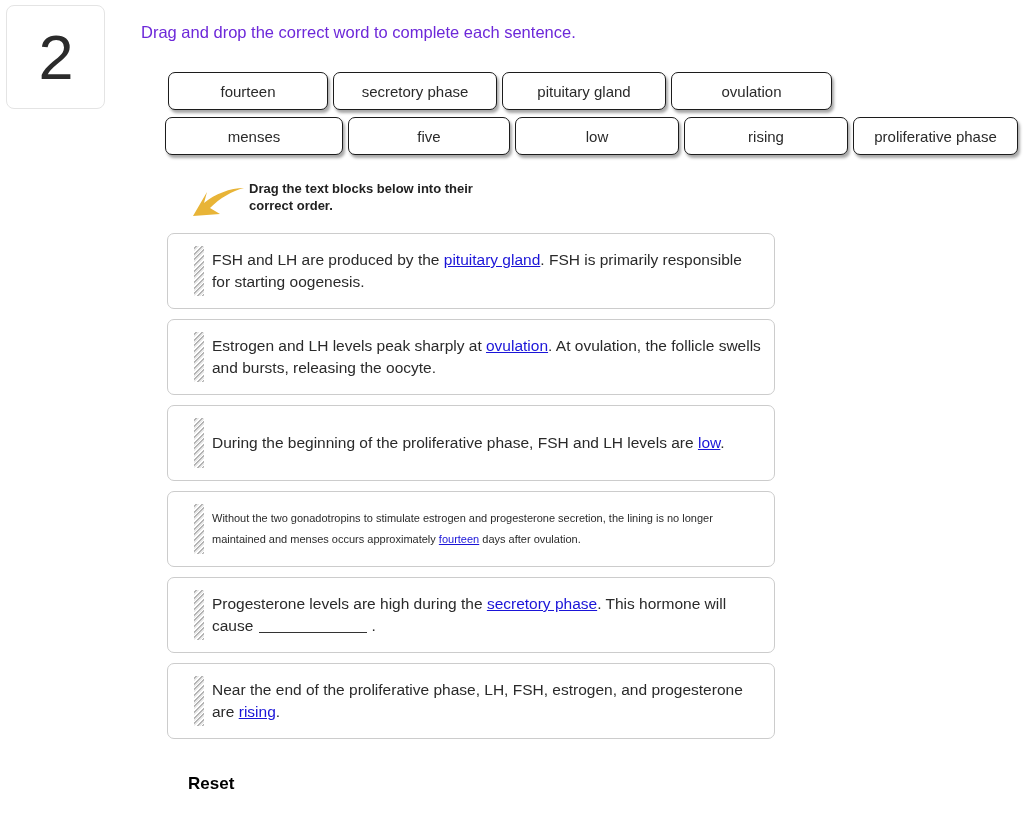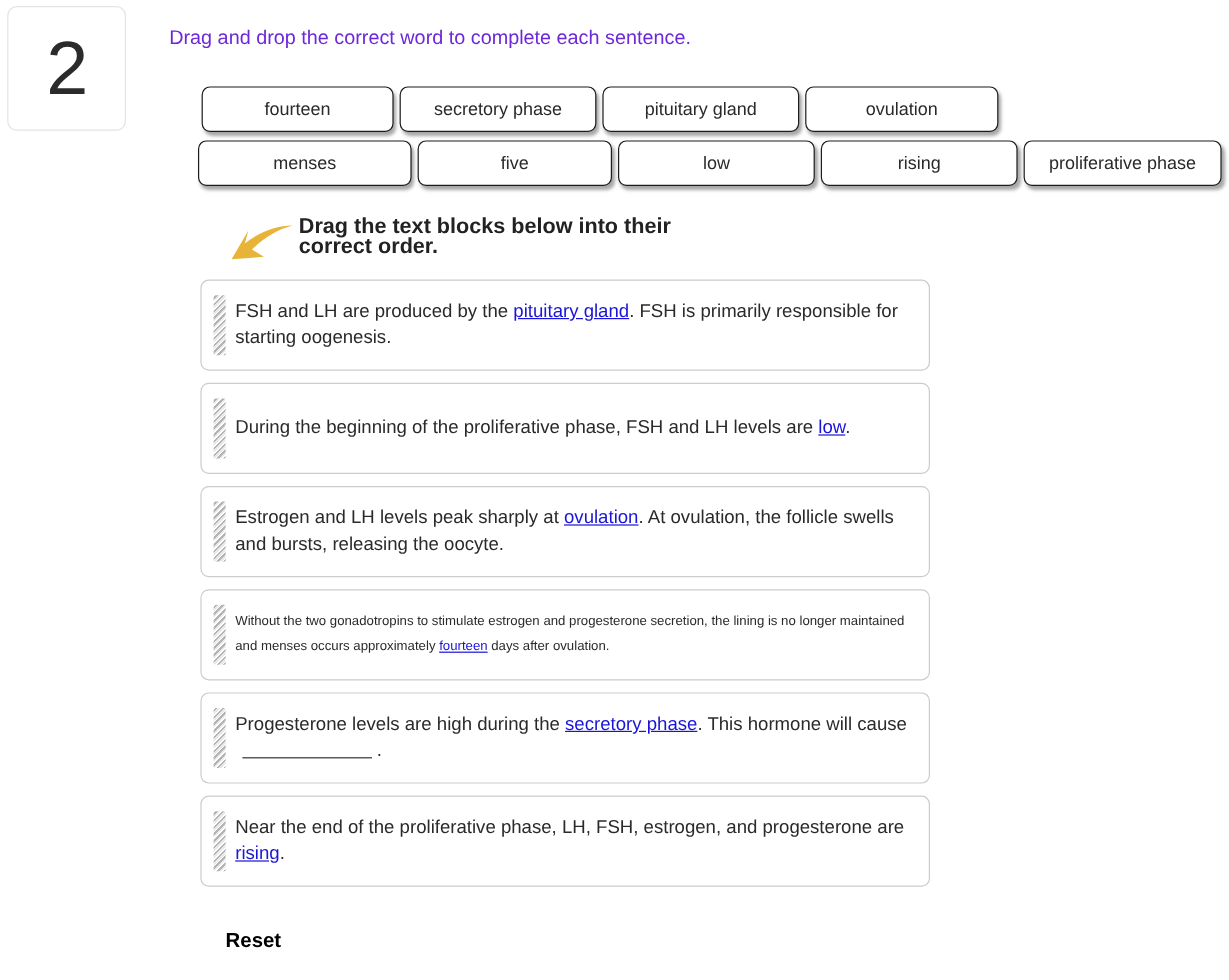--- a/index.html
+++ b/index.html
@@ -86,40 +86,40 @@
   .tile.clipped {
     display: block;
     padding-top: 8px;
   }
 
   
   .hint-wrap { position: absolute; left: 189px; top: 180px; display: flex; align-items: flex-start; }
   .arrow-icon { width: 56px; height: 40px; flex: none; margin-top: 2px; }
   .hint-text {
     margin-left: 4px;
-    font-size: 18px;
+    font-size: 13px;
     font-weight: bold;
     line-height: 17px;
     color: #222222;
     white-space: pre-line;
     padding-top: 0px;
   }
 
   
   .blocks { position: absolute; left: 167px; top: 233px; width: 608px; }
   .sblock {
     position: relative;
     border: 1.5px solid #cccccc;
     border-radius: 7px;
     background: #ffffff;
     margin-bottom: 10px;
     min-height: 76px;
     display: flex;
     align-items: center;
-    padding: 6px 10px 6px 8px;
+    padding: 6px 10px 6px 24px;
   }
   .sblock .handle {
     width: 10px;
     align-self: stretch;
     margin: 6px 8px 6px 2px;
     flex: none;
     border-radius: 1px;
   }
   .sblock .stext {
     font-size: 15.5px;
@@ -196,31 +196,31 @@
     <div class="sblock">
       <div class="handle" style="background: repeating-linear-gradient(135deg, rgb(255, 255, 255) 0px, rgb(255, 255, 255) 1px, rgb(180, 180, 180) 1px, rgb(180, 180, 180) 2.5px, rgb(233, 233, 233) 2.5px, rgb(233, 233, 233) 4px);"></div>
       <div class="stext">
         <span>FSH and LH are produced by the </span><span class="dropped" style="color: rgb(26, 20, 216);">pituitary gland</span><span>. FSH is primarily responsible for starting oogenesis.</span>
       </div>
     </div>
 
     <div class="sblock">
       <div class="handle" style="background: repeating-linear-gradient(135deg, rgb(255, 255, 255) 0px, rgb(255, 255, 255) 1px, rgb(180, 180, 180) 1px, rgb(180, 180, 180) 2.5px, rgb(233, 233, 233) 2.5px, rgb(233, 233, 233) 4px);"></div>
       <div class="stext">
+        <span>Estrogen and LH levels peak sharply at </span><span class="dropped" style="color: rgb(26, 20, 216);">ovulation</span><span>. At ovulation, the follicle swells and bursts, releasing the oocyte.</span>
+      </div>
+    </div>
+
+    <div class="sblock">
+      <div class="handle" style="background: repeating-linear-gradient(135deg, rgb(255, 255, 255) 0px, rgb(255, 255, 255) 1px, rgb(180, 180, 180) 1px, rgb(180, 180, 180) 2.5px, rgb(233, 233, 233) 2.5px, rgb(233, 233, 233) 4px);"></div>
+      <div class="stext">
         <span>During the beginning of the proliferative phase, FSH and LH levels are </span><span class="dropped" style="color: rgb(26, 20, 216);">low</span><span>.</span>
       </div>
     </div>
 
-    <div class="sblock">
-      <div class="handle" style="background: repeating-linear-gradient(135deg, rgb(255, 255, 255) 0px, rgb(255, 255, 255) 1px, rgb(180, 180, 180) 1px, rgb(180, 180, 180) 2.5px, rgb(233, 233, 233) 2.5px, rgb(233, 233, 233) 4px);"></div>
-      <div class="stext">
-        <span>Estrogen and LH levels peak sharply at </span><span class="dropped" style="color: rgb(26, 20, 216);">ovulation</span><span>. At ovulation, the follicle swells and bursts, releasing the oocyte.</span>
-      </div>
-    </div>
-
     <div class="sblock small">
       <div class="handle" style="background: repeating-linear-gradient(135deg, rgb(255, 255, 255) 0px, rgb(255, 255, 255) 1px, rgb(180, 180, 180) 1px, rgb(180, 180, 180) 2.5px, rgb(233, 233, 233) 2.5px, rgb(233, 233, 233) 4px);"></div>
       <div class="stext">
         <span>Without the two gonadotropins to stimulate estrogen and progesterone secretion, the lining is no longer maintained and menses occurs approximately </span><span class="dropped" style="color: rgb(26, 20, 216);">fourteen</span><span> days after ovulation.</span>
       </div>
     </div>
 
     <div class="sblock">
       <div class="handle" style="background: repeating-linear-gradient(135deg, rgb(255, 255, 255) 0px, rgb(255, 255, 255) 1px, rgb(180, 180, 180) 1px, rgb(180, 180, 180) 2.5px, rgb(233, 233, 233) 2.5px, rgb(233, 233, 233) 4px);"></div>
       <div class="stext">

